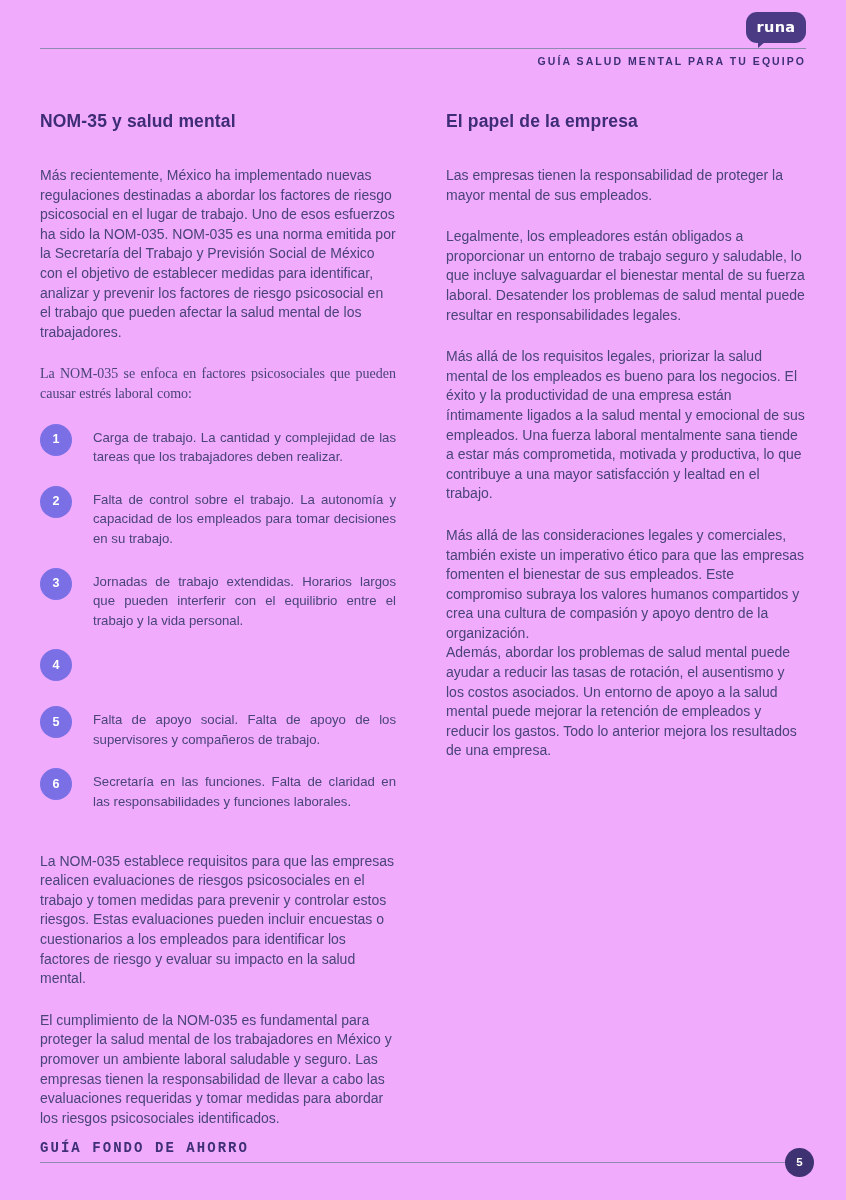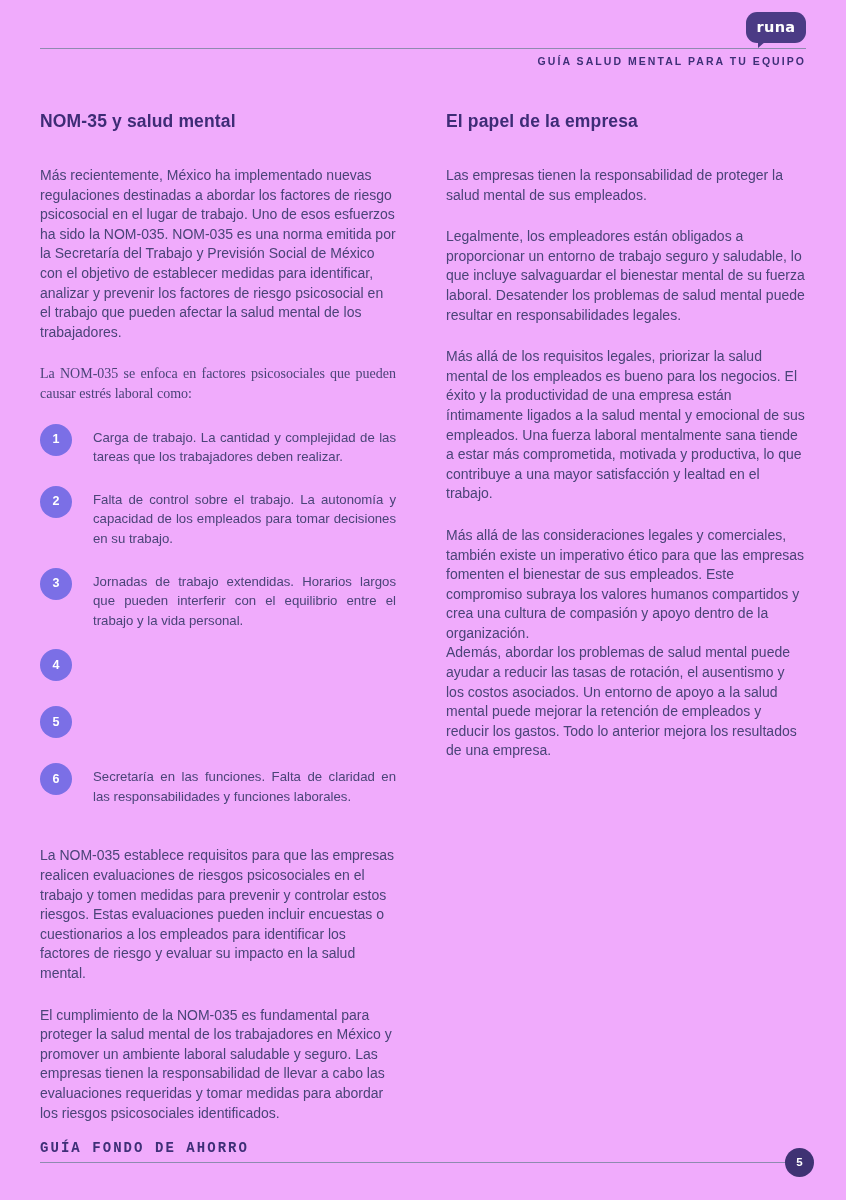--- a/index.html
+++ b/index.html
@@ -238,37 +238,38 @@
         </li>
         <li>
           <span class="num-badge">3</span>
           <span class="num-text">Jornadas de trabajo extendidas. Horarios largos que pueden interferir con el equilibrio entre el trabajo y la vida personal.</span>
         </li>
         <li>
           <span class="num-badge">4</span>
         </li>
         <li>
           <span class="num-badge">5</span>
+          <span class="num-text">Falta de apoyo social. Falta de apoyo de los supervisores y compañeros de trabajo.</span>
         </li>
         <li>
           <span class="num-badge">6</span>
           <span class="num-text">Secretaría en las funciones. Falta de claridad en las responsabilidades y funciones laborales.</span>
         </li>
       </ol>
 
       <div class="post-list-gap"></div>
 
       <p class="body">La NOM-035 establece requisitos para que las empresas realicen evaluaciones de riesgos psicosociales en el trabajo y tomen medidas para prevenir y controlar estos riesgos. Estas evaluaciones pueden incluir encuestas o cuestionarios a los empleados para identificar los factores de riesgo y evaluar su impacto en la salud mental.</p>
       <p class="body last">El cumplimiento de la NOM-035 es fundamental para proteger la salud mental de los trabajadores en México y promover un ambiente laboral saludable y seguro. Las empresas tienen la responsabilidad de llevar a cabo las evaluaciones requeridas y tomar medidas para abordar los riesgos psicosociales identificados.</p>
     </div>
 
     <div class="col col-right">
       <h2 class="section-title">El papel de la empresa</h2>
 
-      <p class="body">Las empresas tienen la responsabilidad de proteger la salud mental de sus empleados.</p>
+      <p class="body">Las empresas tienen la responsabilidad de proteger la mayor mental de sus empleados.</p>
       <p class="body">Legalmente, los empleadores están obligados a proporcionar un entorno de trabajo seguro y saludable, lo que incluye salvaguardar el bienestar mental de su fuerza laboral. Desatender los problemas de salud mental puede resultar en responsabilidades legales.</p>
       <p class="body">Más allá de los requisitos legales, priorizar la salud mental de los empleados es bueno para los negocios. El éxito y la productividad de una empresa están íntimamente ligados a la salud mental y emocional de sus empleados. Una fuerza laboral mentalmente sana tiende a estar más comprometida, motivada y productiva, lo que contribuye a una mayor satisfacción y lealtad en el trabajo.</p>
       <p class="body last">Más allá de las consideraciones legales y comerciales, también existe un imperativo ético para que las empresas fomenten el bienestar de sus empleados. Este compromiso subraya los valores humanos compartidos y crea una cultura de compasión y apoyo dentro de la organización.</p>
       <p class="body">Además, abordar los problemas de salud mental puede ayudar a reducir las tasas de rotación, el ausentismo y los costos asociados. Un entorno de apoyo a la salud mental puede mejorar la retención de empleados y reducir los gastos. Todo lo anterior mejora los resultados de una empresa.</p>
     </div>
 
   </div>
 
   <div class="footer">
     <div class="footer-title">GUÍA FONDO DE AHORRO</div>

